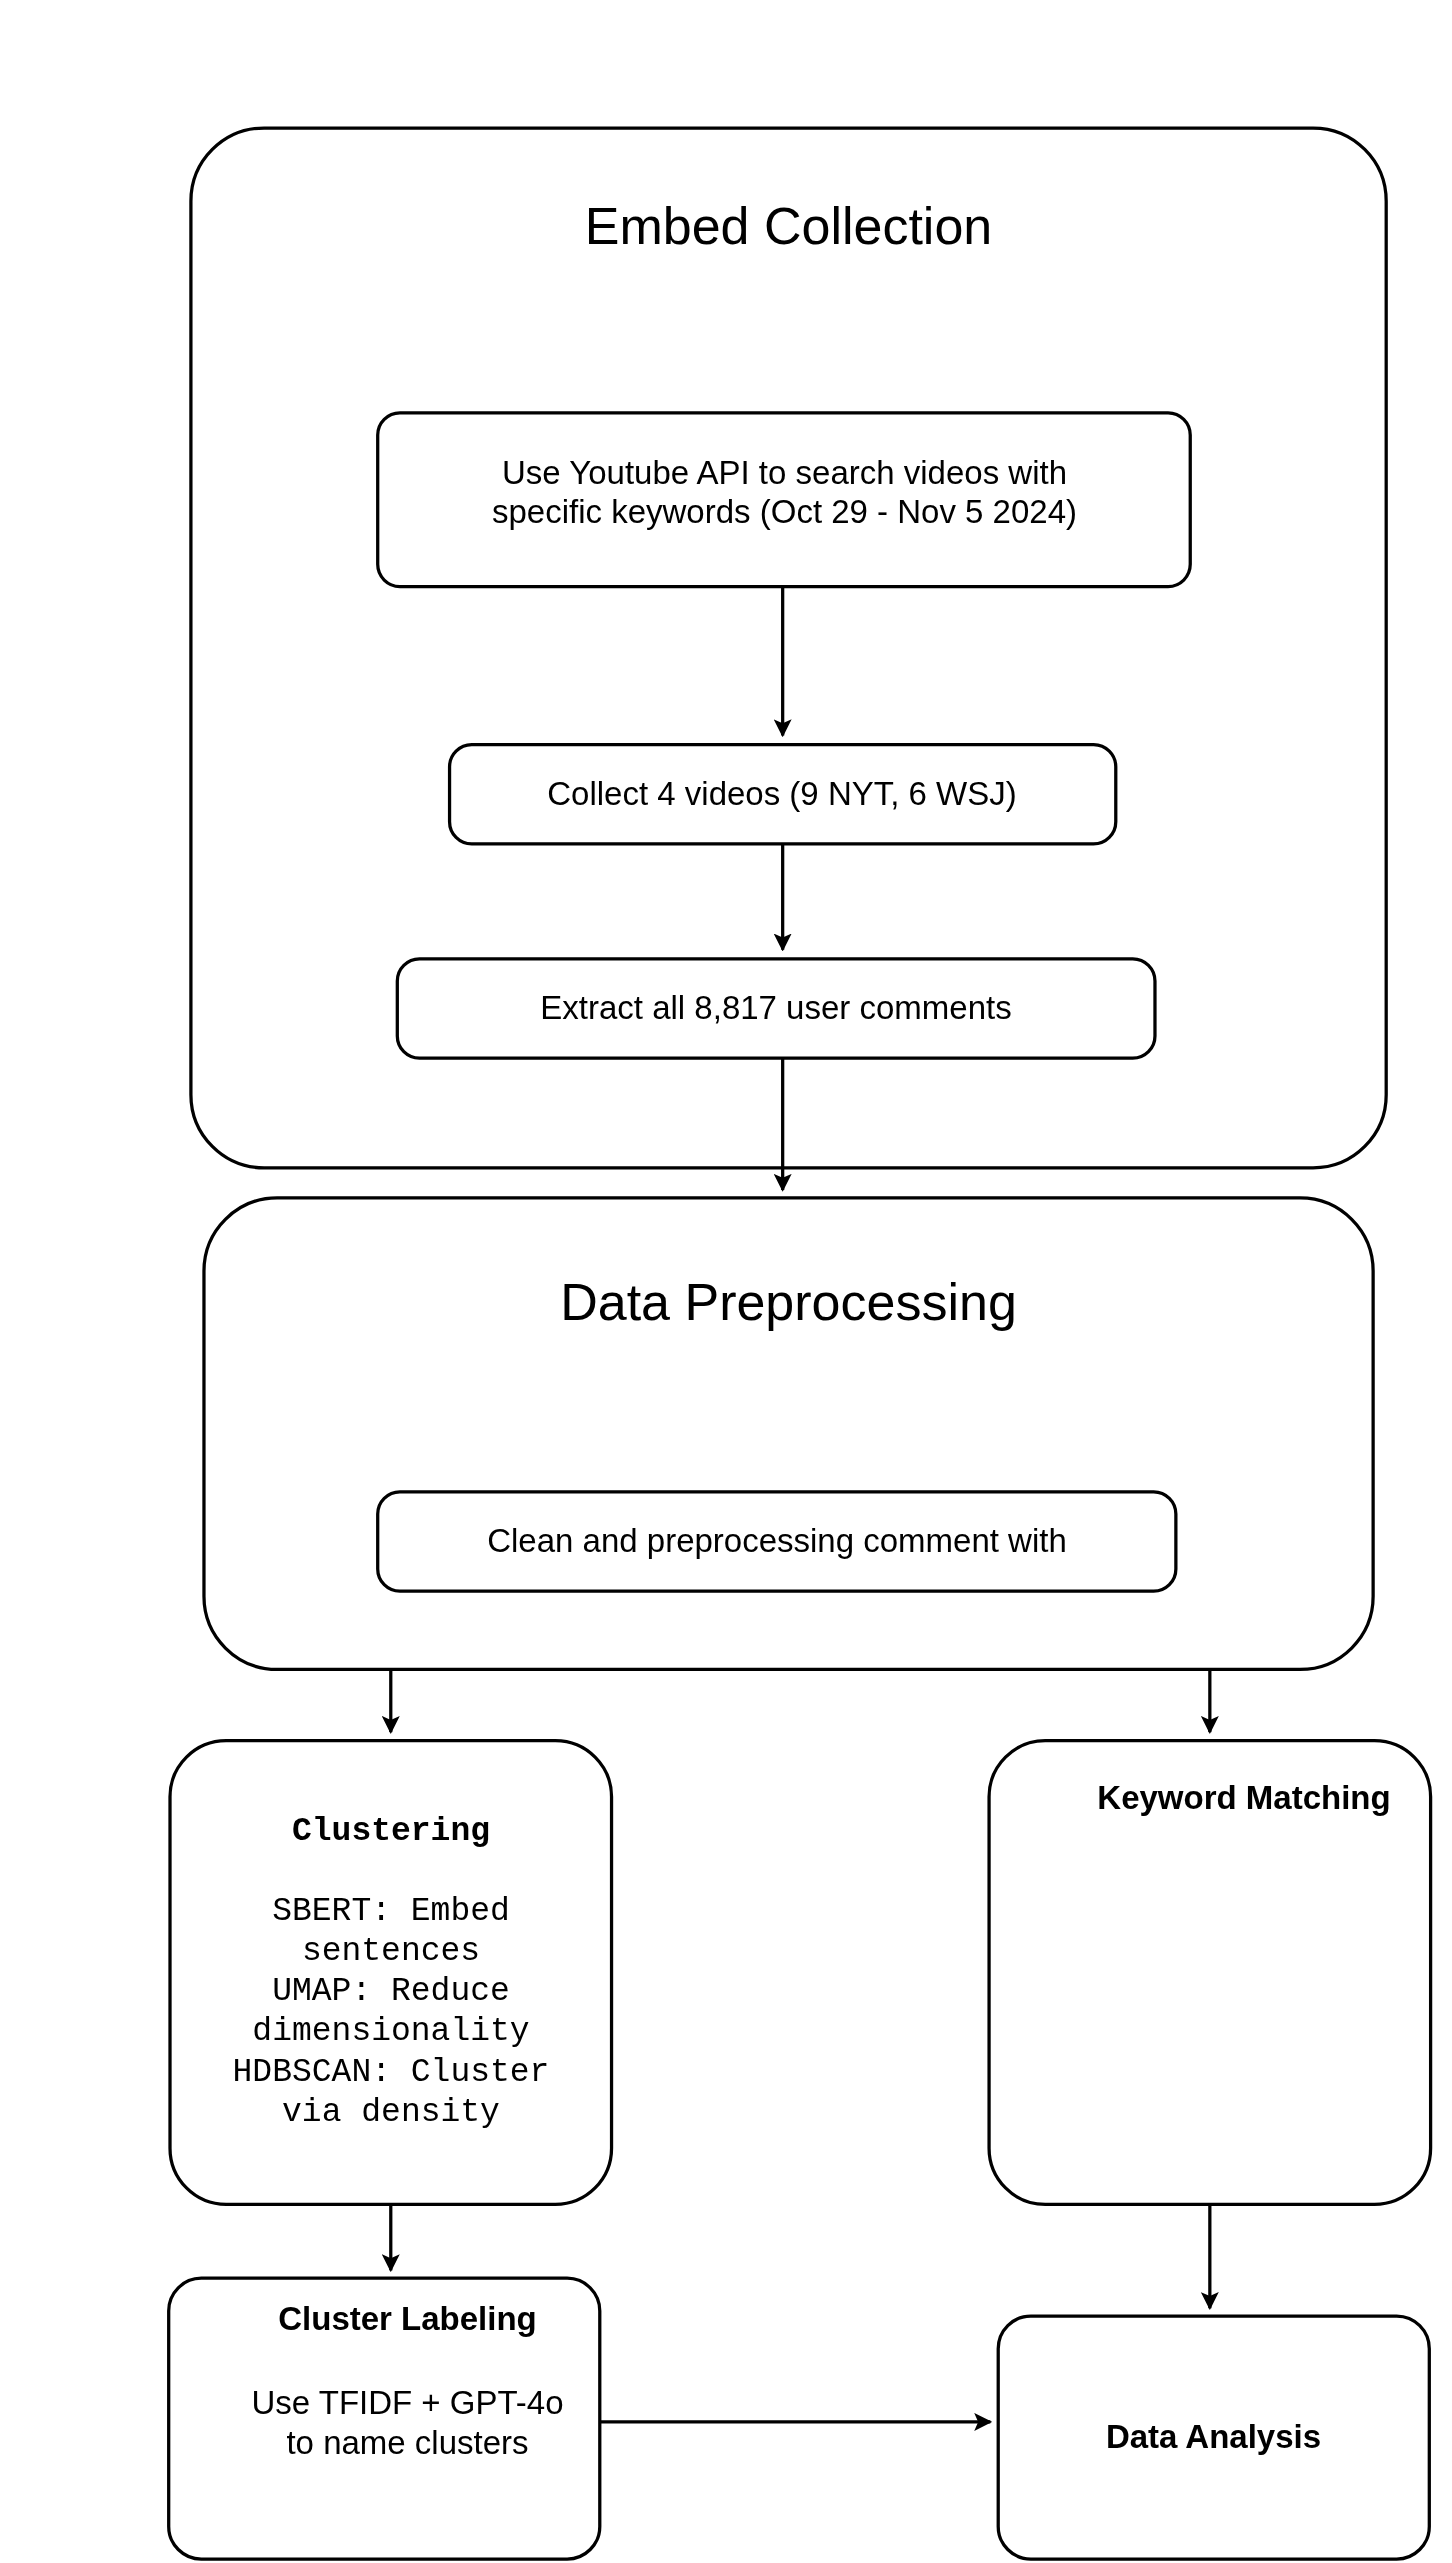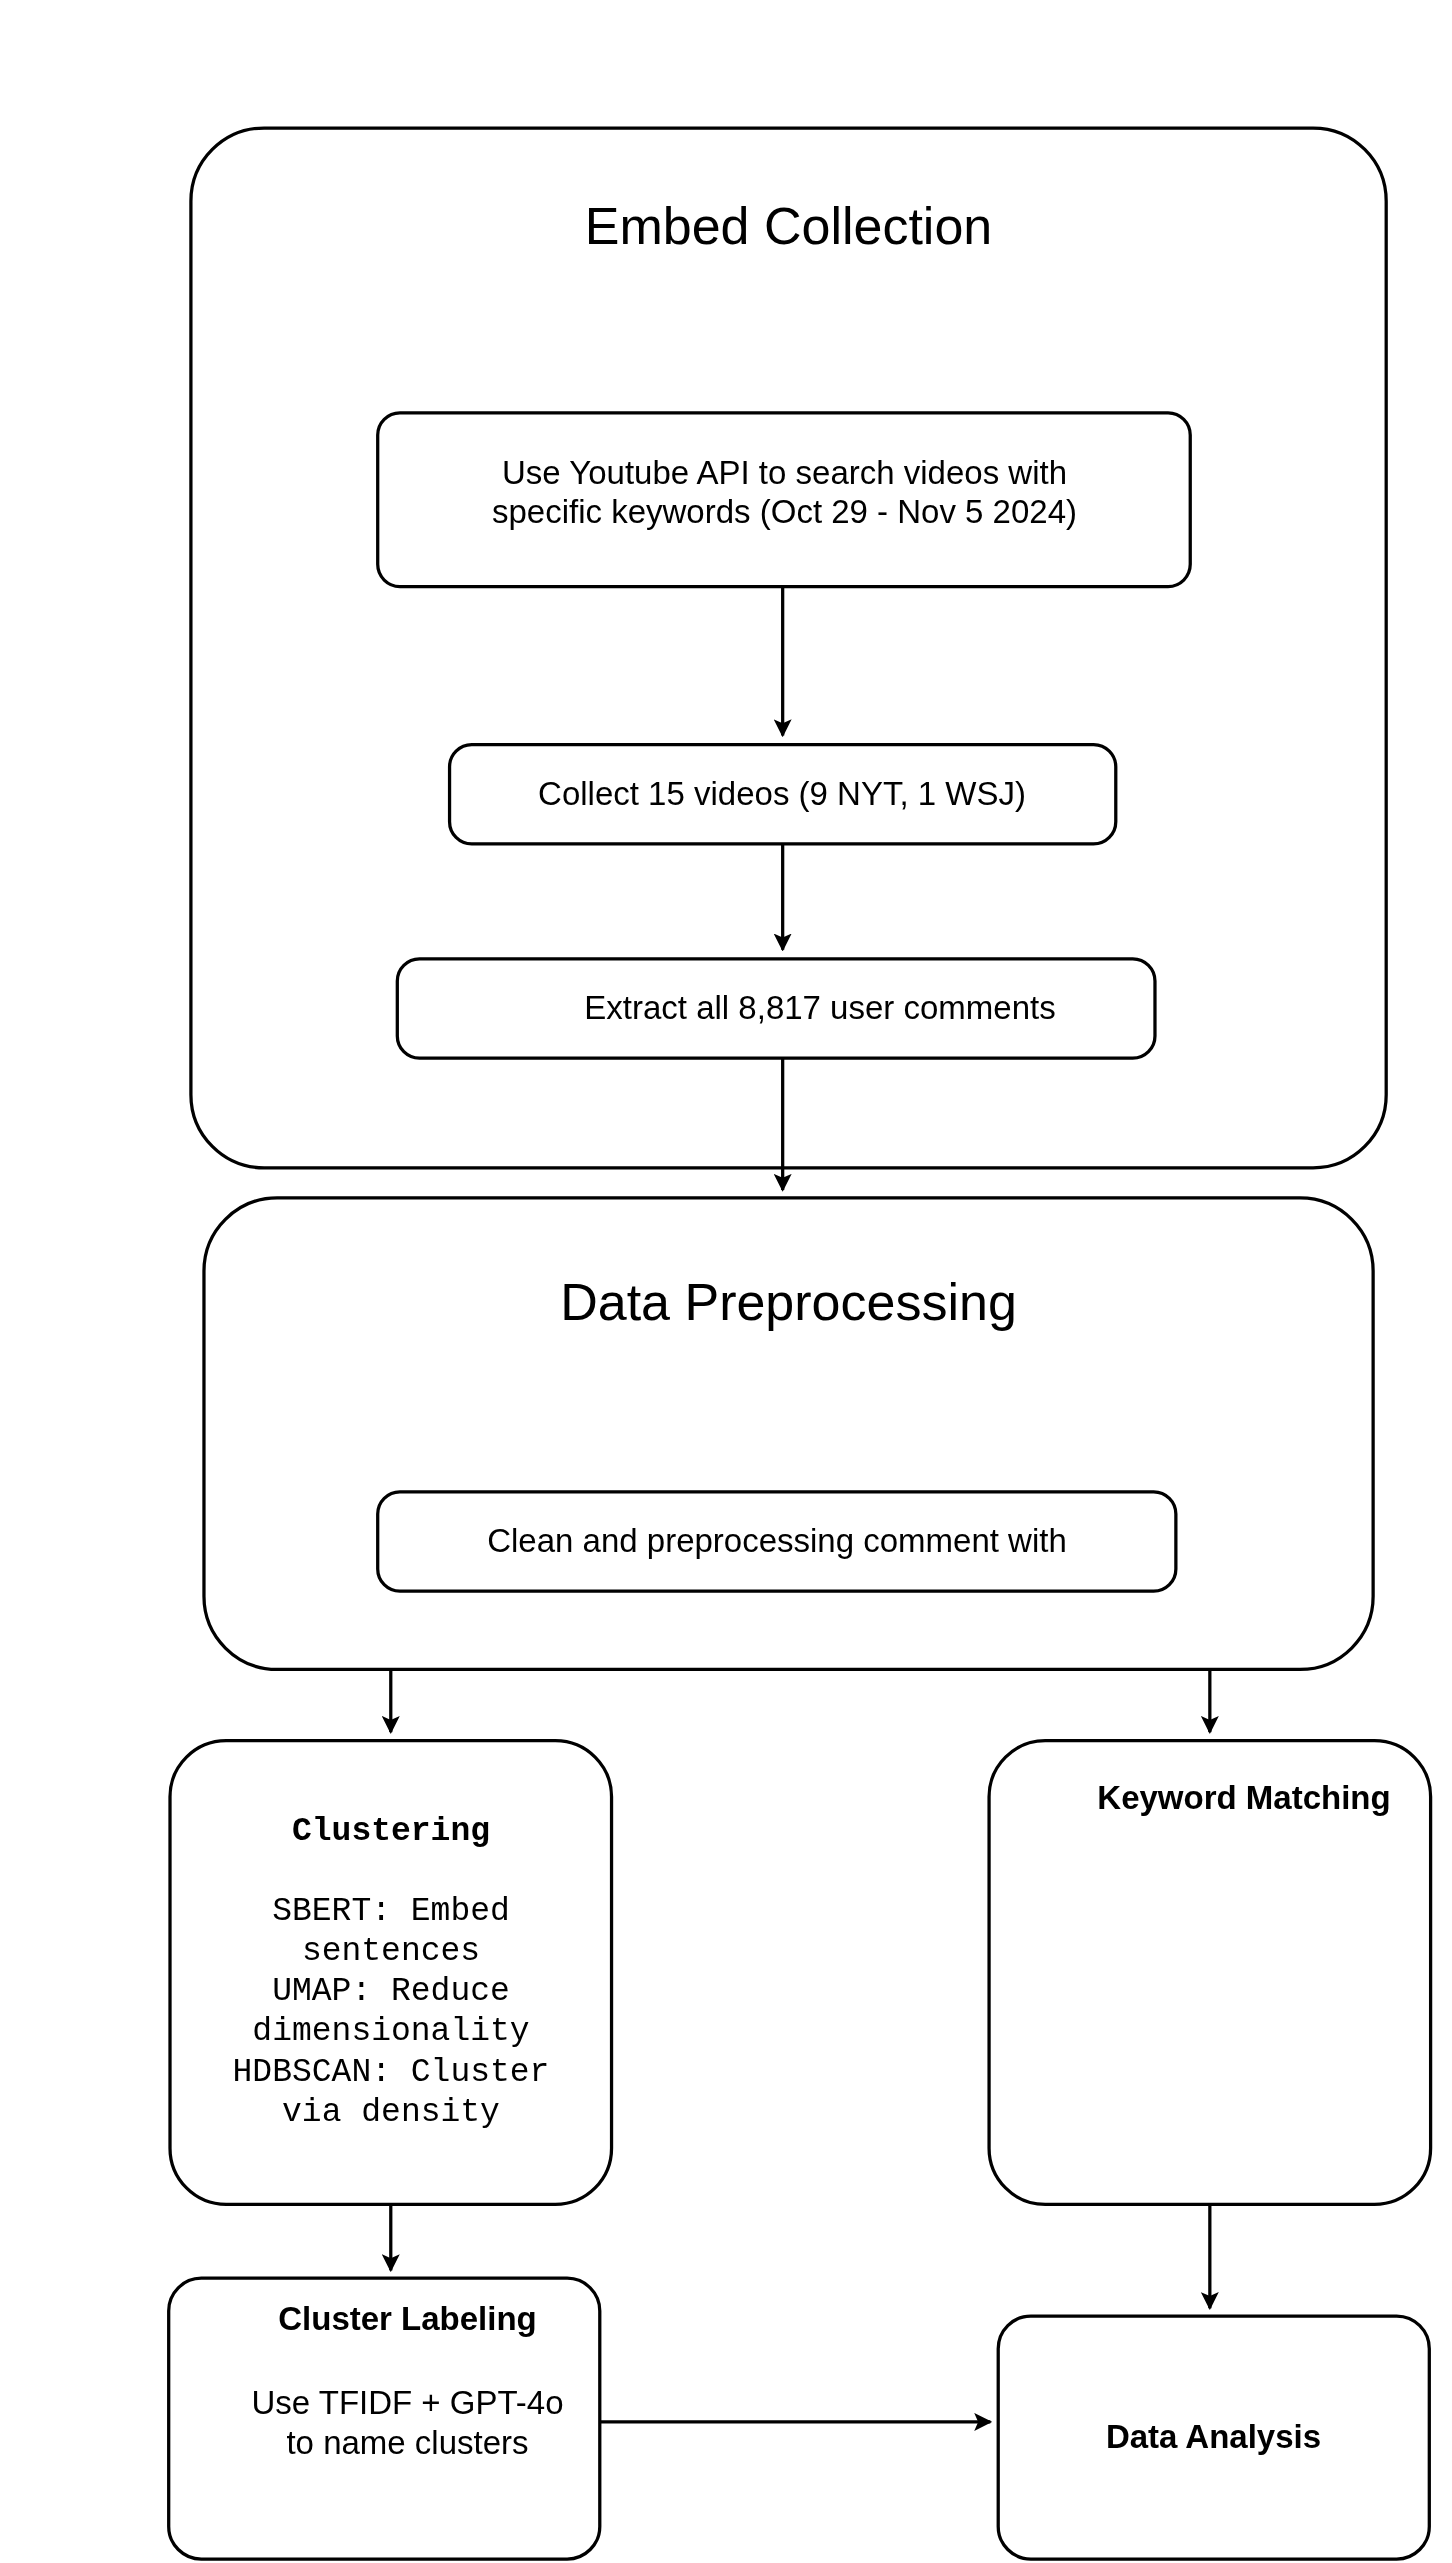--- a/index.html
+++ b/index.html
@@ -125,23 +125,23 @@
     <line class="edge-line" x1="918" y1="3708" x2="1516" y2="3708" marker-end="url(#arrow)"></line>
   </svg>
 
   <div class="txt group-title" style="left:191px; top:196px; width:1195px;">Embed Collection</div>
 
   <div class="txt group-title" style="left:204px; top:1272px; width:1169px;">Data Preprocessing</div>
 
   <div class="txt node-text" style="left:378px; top:454px; width:813px;">Use Youtube API to search videos with
 specific keywords (Oct 29 - Nov 5 2024)</div>
 
-  <div class="txt node-text" style="left:449px; top:775px; width:666px;">Collect 15 videos (9 NYT, 1 WSJ)</div>
+  <div class="txt node-text" style="left:449px; top:775px; width:666px;">Collect 4 videos (9 NYT, 6 WSJ)</div>
 
-  <div class="txt node-text" style="left:397px; top:989px; width:758px;margin-left:44px;">Extract all 8,817 user comments</div>
+  <div class="txt node-text" style="left:397px; top:989px; width:758px;">Extract all 8,817 user comments</div>
 
   <div class="txt node-text" style="left:378px; top:1522px; width:798px;">Clean and preprocessing comment with</div>
 
   <div class="node-block" style="left:170px; top:1741px; width:442px; height:464px;font-family:Liberation Mono, monospace;">
     <div class="hdr">Clustering</div>
     <div class="spacer-gap"></div>
     <div class="body">SBERT: Embed
 sentences
 UMAP: Reduce
 dimensionality

